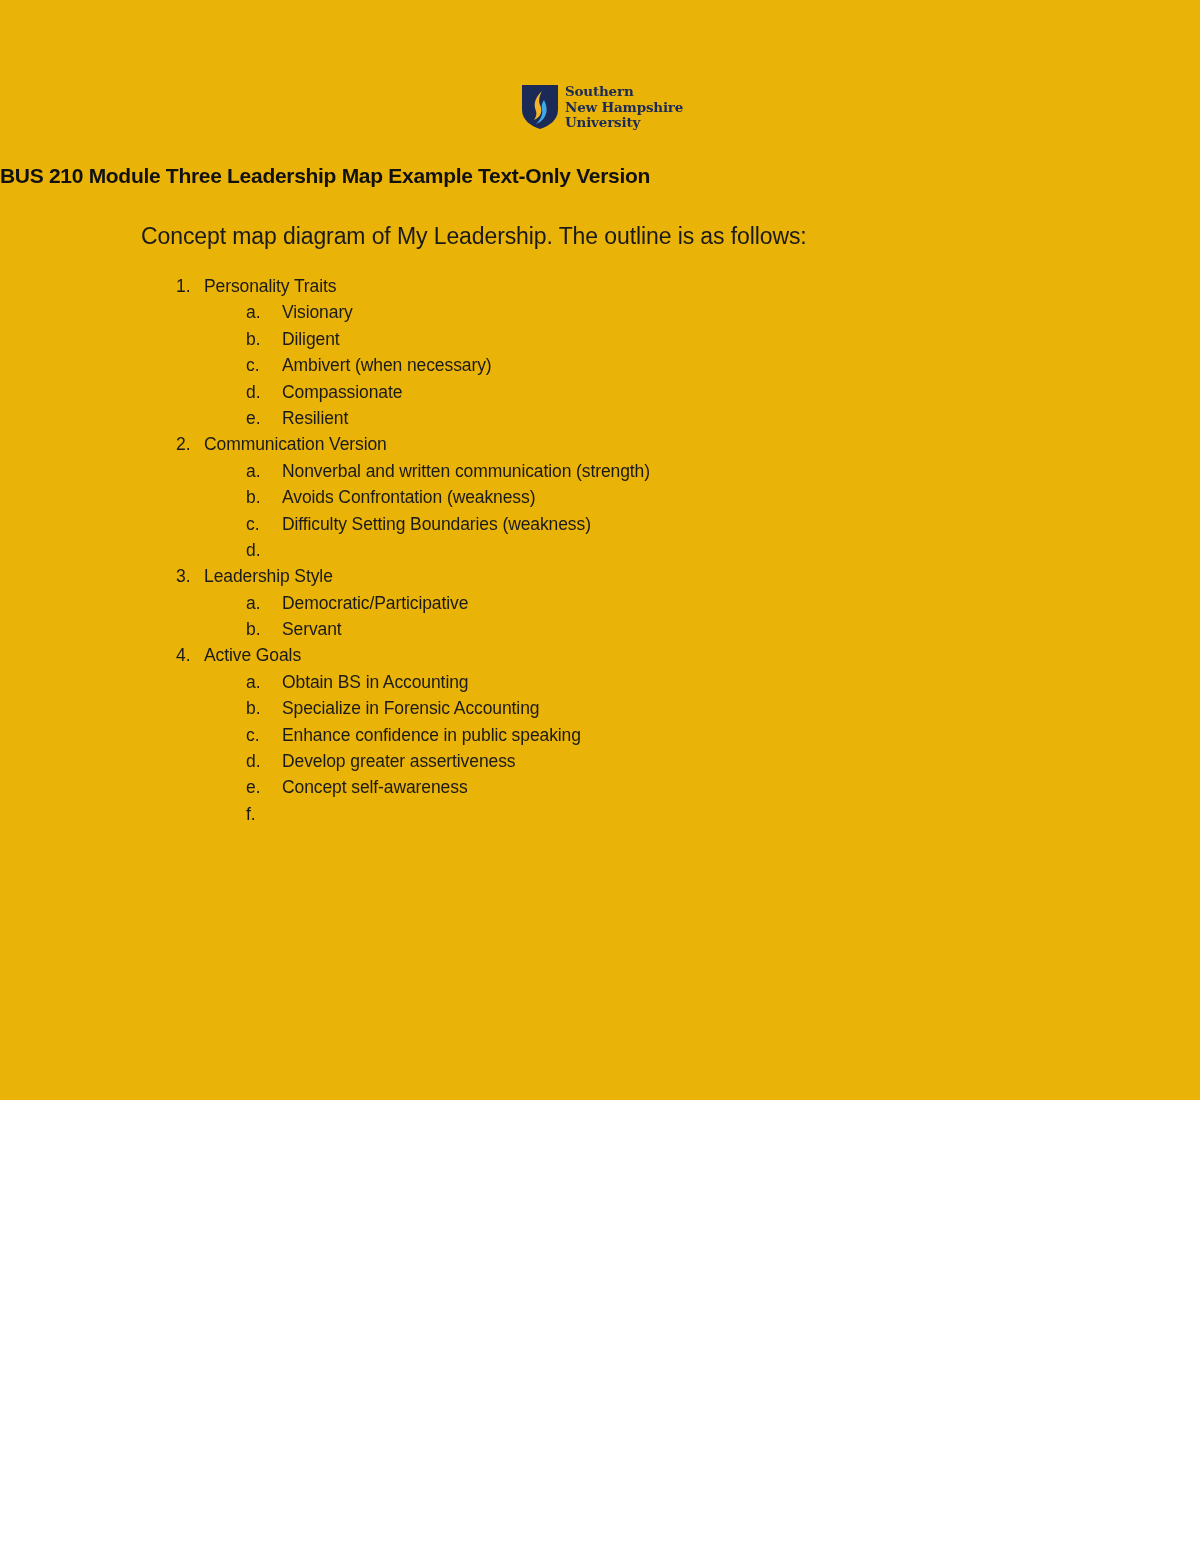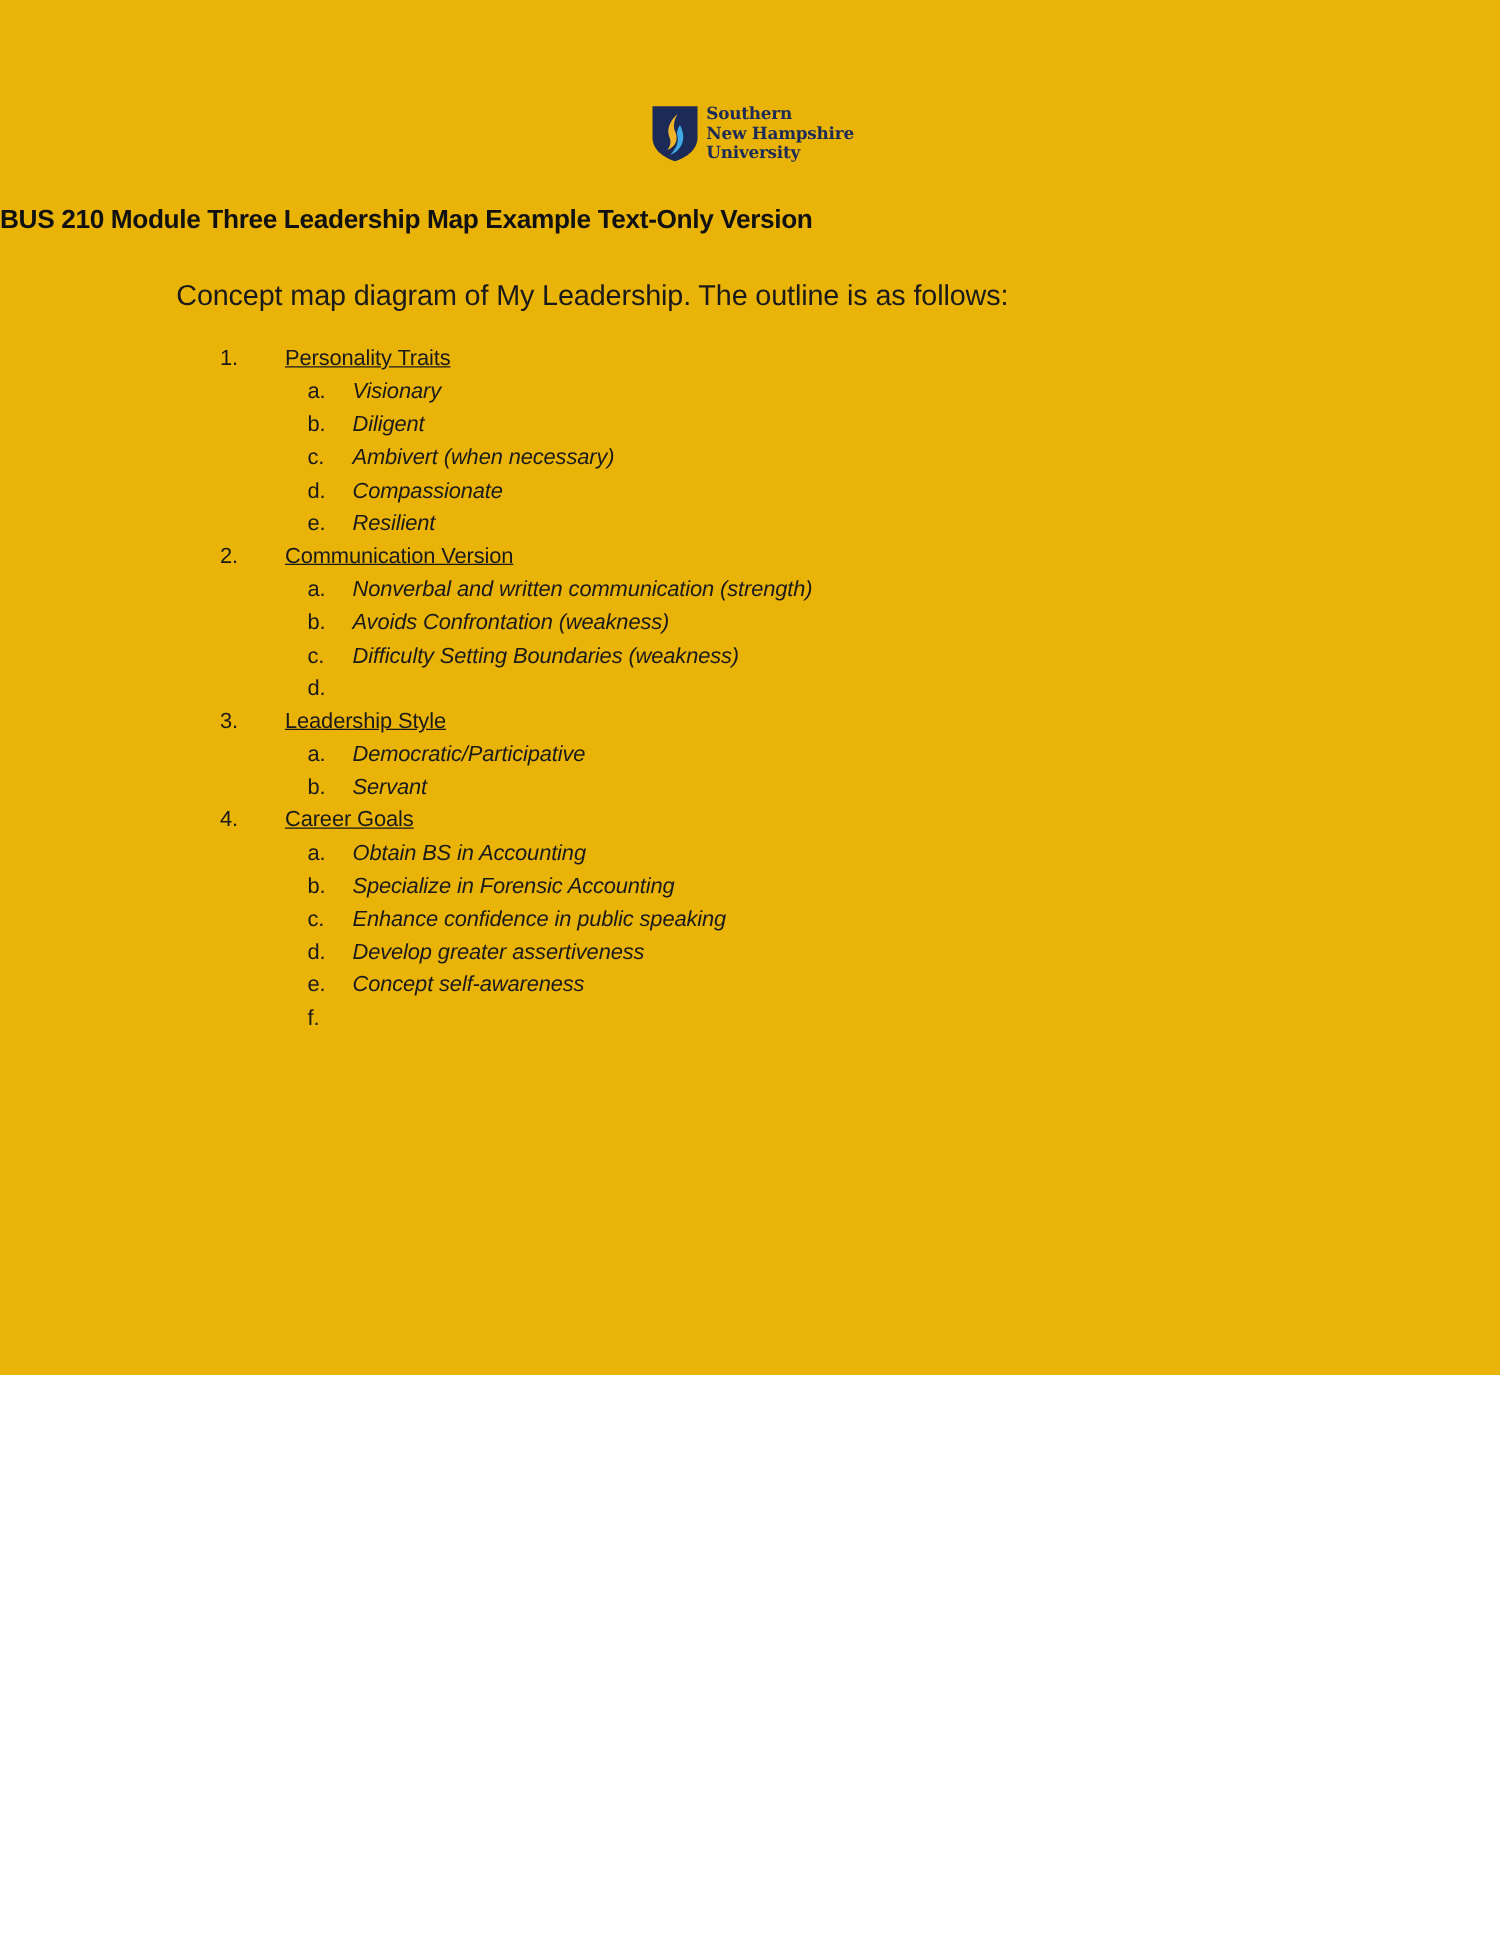--- a/index.html
+++ b/index.html
@@ -74,31 +74,29 @@
       color: #1a1a1a;
       letter-spacing: -0.1px;
       white-space: nowrap;
     }
     .item .num {
       position: absolute;
       left: 176px;
     }
     .item .label {
       position: absolute;
-      left: 228px;
-      text-decoration: underline;
+      left: 204px;
     }
     .subitem .num {
       position: absolute;
       left: 246px;
     }
     .subitem .label {
       position: absolute;
       left: 282px;
-      font-style: italic;
     }
   </style>
 </head>
 <body>
 
 <div class="page">
 
   <div class="logo">
     <svg width="38" height="46" viewBox="0 0 38 46">
       <path d="M1 1 H37 V26 C37 36 28 42 19 45 C10 42 1 36 1 26 Z" fill="#1b2a56"></path>
@@ -171,21 +169,21 @@
       <span class="num">a.</span>
       <span class="label">Democratic/Participative</span>
     </div>
     <div class="subitem">
       <span class="num">b.</span>
       <span class="label">Servant</span>
     </div>
 
     <div class="item">
       <span class="num">4.</span>
-      <span class="label">Career Goals</span>
+      <span class="label">Active Goals</span>
     </div>
     <div class="subitem">
       <span class="num">a.</span>
       <span class="label">Obtain BS in Accounting</span>
     </div>
     <div class="subitem">
       <span class="num">b.</span>
       <span class="label">Specialize in Forensic Accounting</span>
     </div>
     <div class="subitem">

